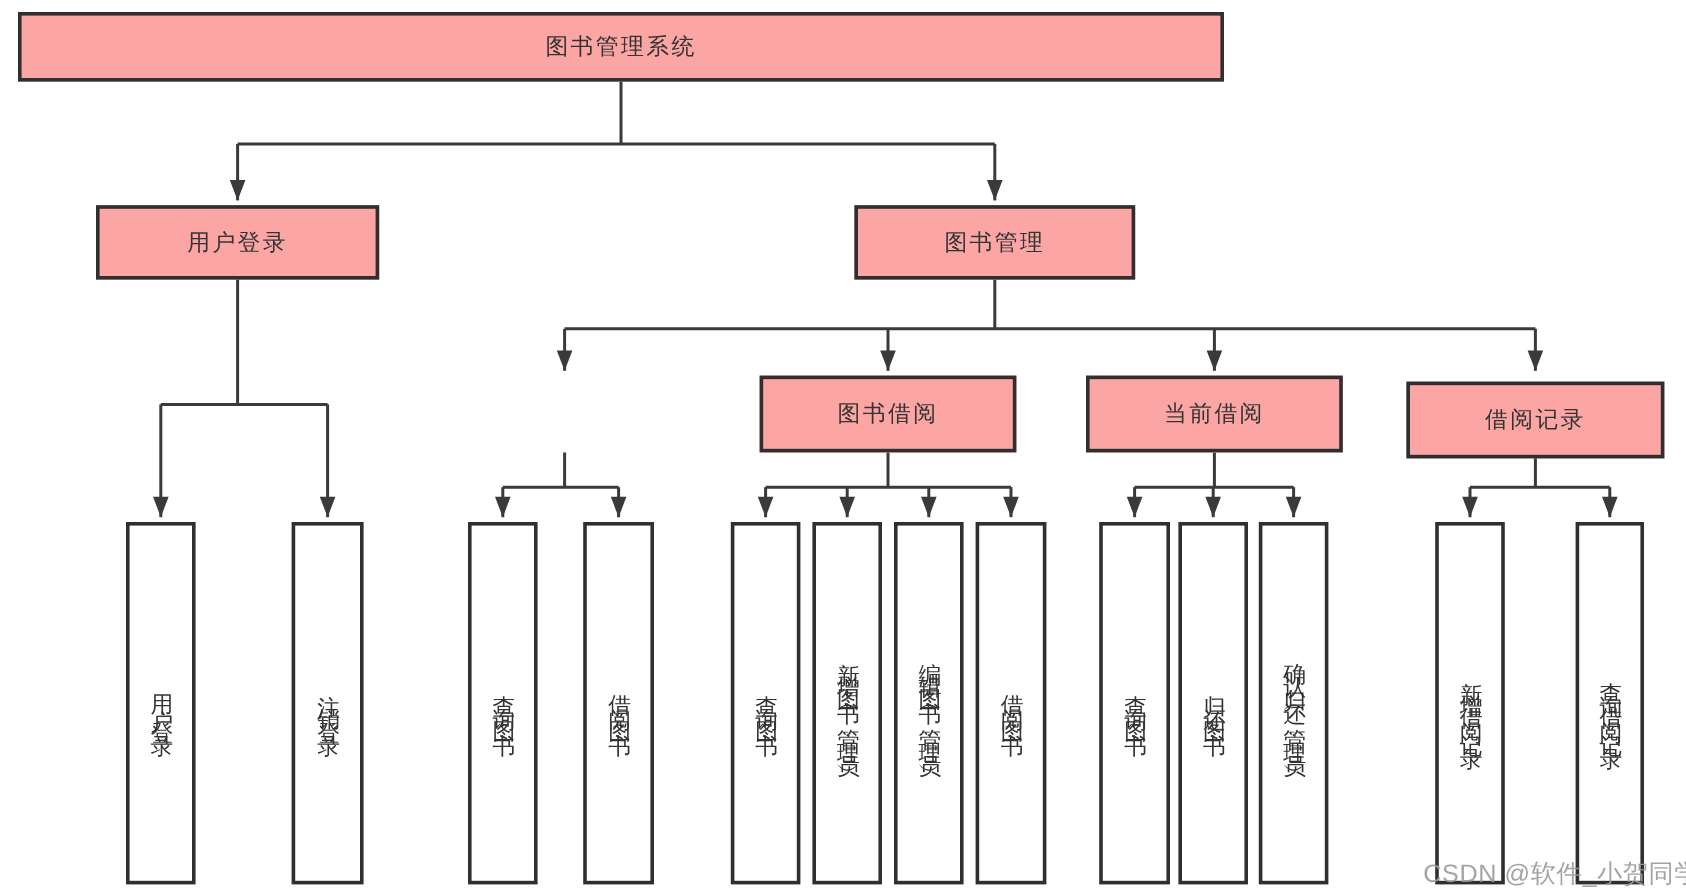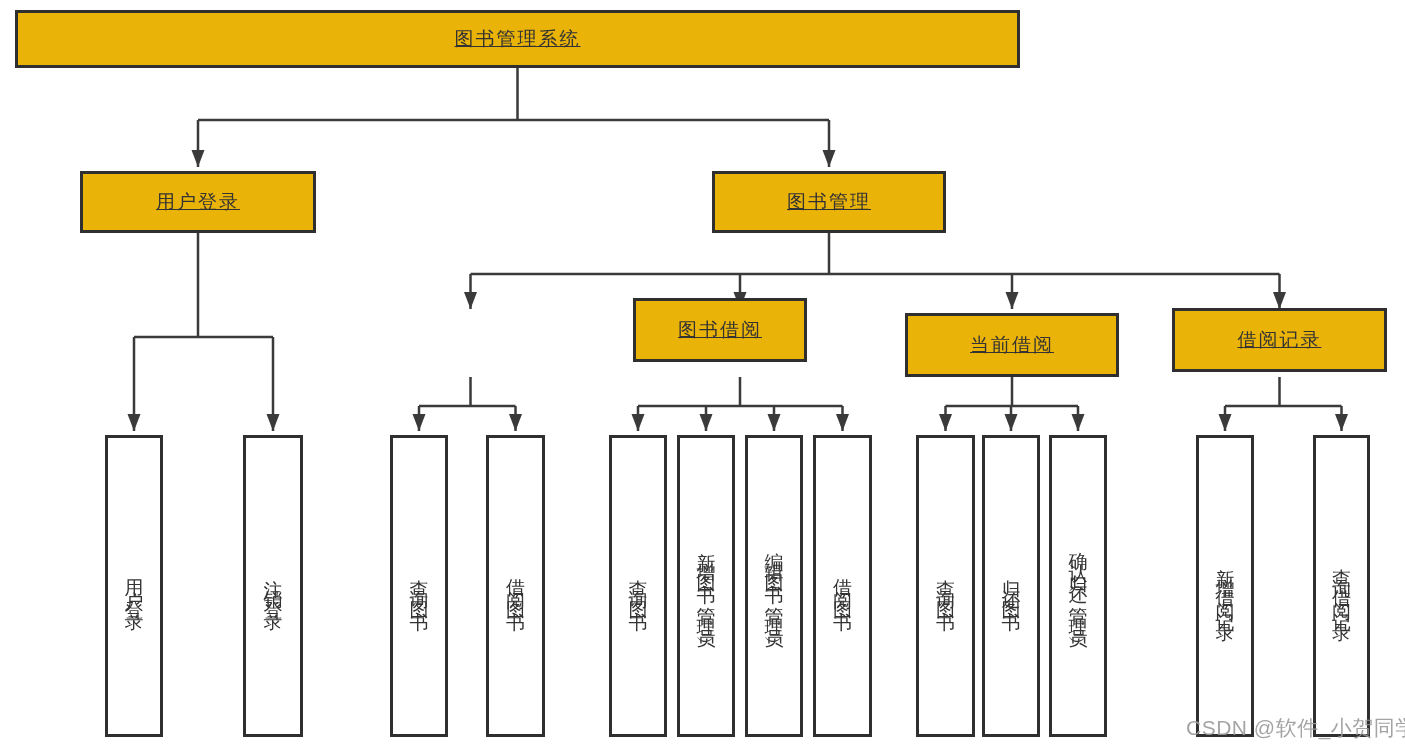--- a/index.html
+++ b/index.html
@@ -14,29 +14,28 @@
     overflow: hidden;
   }
   #wires {
     position: absolute;
     left: 0; top: 0;
     width: 1405px; height: 747px;
   }
   .hnode {
     position: absolute;
     border: 3px solid #2f2f2f;
-    background: #eab308;
+    background: #fca5a5;
     display: flex;
     align-items: center;
     justify-content: center;
     font-size: 19px;
     letter-spacing: 2px;
     color: #333333;
     white-space: nowrap;
-    text-decoration: underline;
   }
   .vnode {
     position: absolute;
     border: 3px solid #2f2f2f;
     background: #ffffff;
     display: flex;
     align-items: center;
     justify-content: center;
   }
   .vtext {
@@ -106,23 +105,23 @@
       <path d="M1225,406 V431" marker-end="url(#ah)"></path>
       <path d="M1341.5,406 V431" marker-end="url(#ah)"></path>
     </g>
   </svg>
 
   <div class="hnode" style="left:15px; top:10px; width:1005px; height:58px;">图书管理系统</div>
 
   <div class="hnode" style="left:80px; top:171px; width:236px; height:62px;">用户登录</div>
   <div class="hnode" style="left:712px; top:171px; width:234px; height:62px;text-align:right;">图书管理</div>
 
-  <div class="hnode" style="left:633px; top:298px; width:174px; height:64px;">图书借阅</div>
+  <div class="hnode" style="left:633px; top:313px; width:214px; height:64px;">图书借阅</div>
   <div class="hnode" style="left:905px; top:313px; width:214px; height:64px;text-align:center;">当前借阅</div>
-  <div class="hnode" style="left:1172px; top:308px; width:215px; height:64px;">借阅记录</div>
+  <div class="hnode" style="left:1172px; top:318px; width:215px; height:64px;">借阅记录</div>
 
   <div class="vnode" style="left:105px; top:435px; width:58px; height:302px;">
     <span class="vtext">用户登录</span>
   </div>
   <div class="vnode" style="left:243px; top:435px; width:60px; height:302px;">
     <span class="vtext">注销登录</span>
   </div>
 
   <div class="vnode" style="left:390px; top:435px; width:58px; height:302px;">
     <span class="vtext">查询图书</span>

